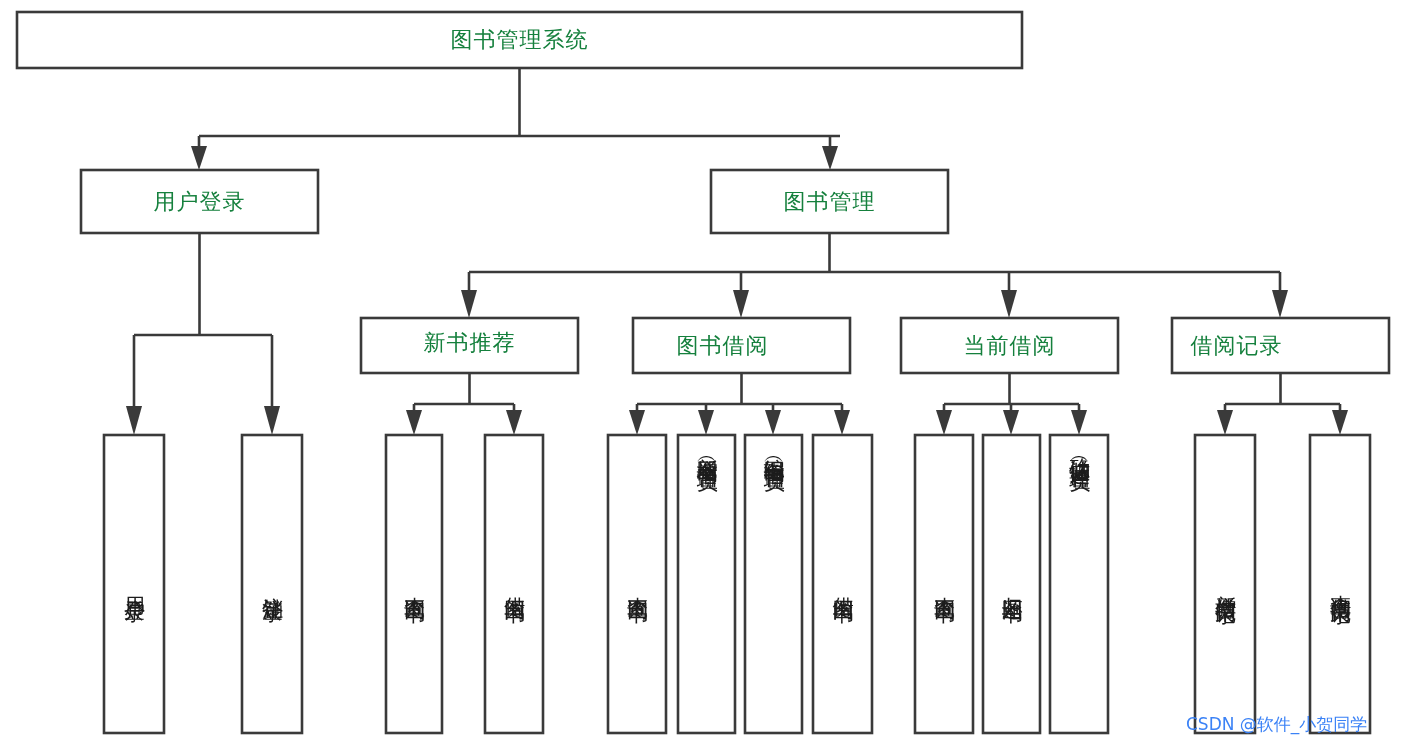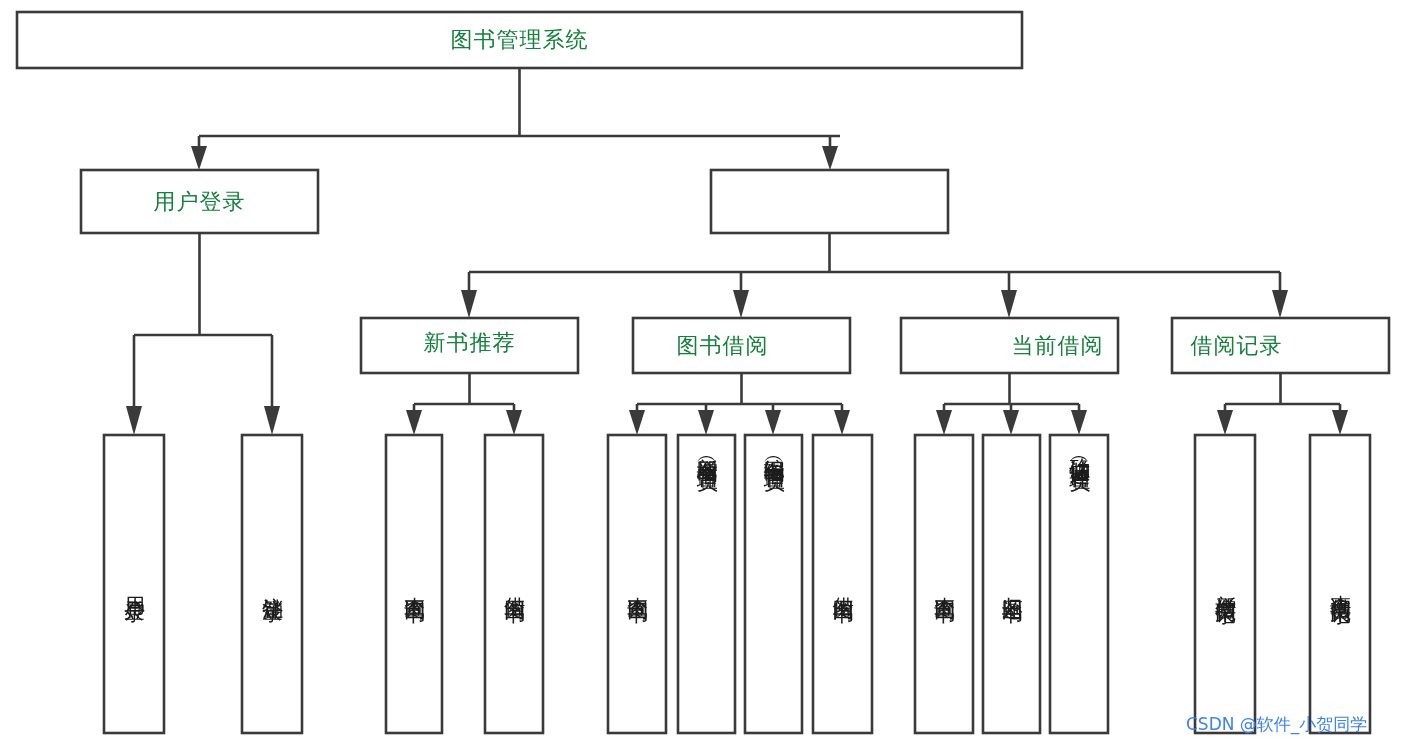--- a/index.html
+++ b/index.html
@@ -189,30 +189,33 @@
   </svg>
 
   <div class="htext-wrap" style="left:17px; top:12px; width:1005px; height:56px;">
     <span class="htext">图书管理系统</span>
   </div>
 
   <div class="htext-wrap" style="left:81px; top:170px; width:237px; height:63px;">
     <span class="htext">用户登录</span>
   </div>
 
+  <div class="htext-wrap" style="left:711px; top:170px; width:237px; height:63px;">
+    <span class="htext">图书管理</span>
+  </div>
 
   <div class="htext-wrap" style="left:361px; top:318px; width:217px; height:49px;">
     <span class="htext">新书推荐</span>
   </div>
 
   <div class="htext-wrap" style="left:633px; top:318px; width:179px; height:55px;">
     <span class="htext">图书借阅</span>
   </div>
 
-  <div class="htext-wrap" style="left:901px; top:318px; width:217px; height:55px;padding-left:48px;">
+  <div class="htext-wrap" style="left:901px; top:318px; width:217px; height:55px;">
     <span class="htext">当前借阅</span>
   </div>
 
   <div class="htext-wrap" style="left:1128px; top:318px; width:217px; height:55px;">
     <span class="htext">借阅记录</span>
   </div>
 
   <div class="vtext-wrap" style="left:104px; top:435px; width:60px; height:298px;">
     <span class="vtext">用户登录</span>
   </div>

